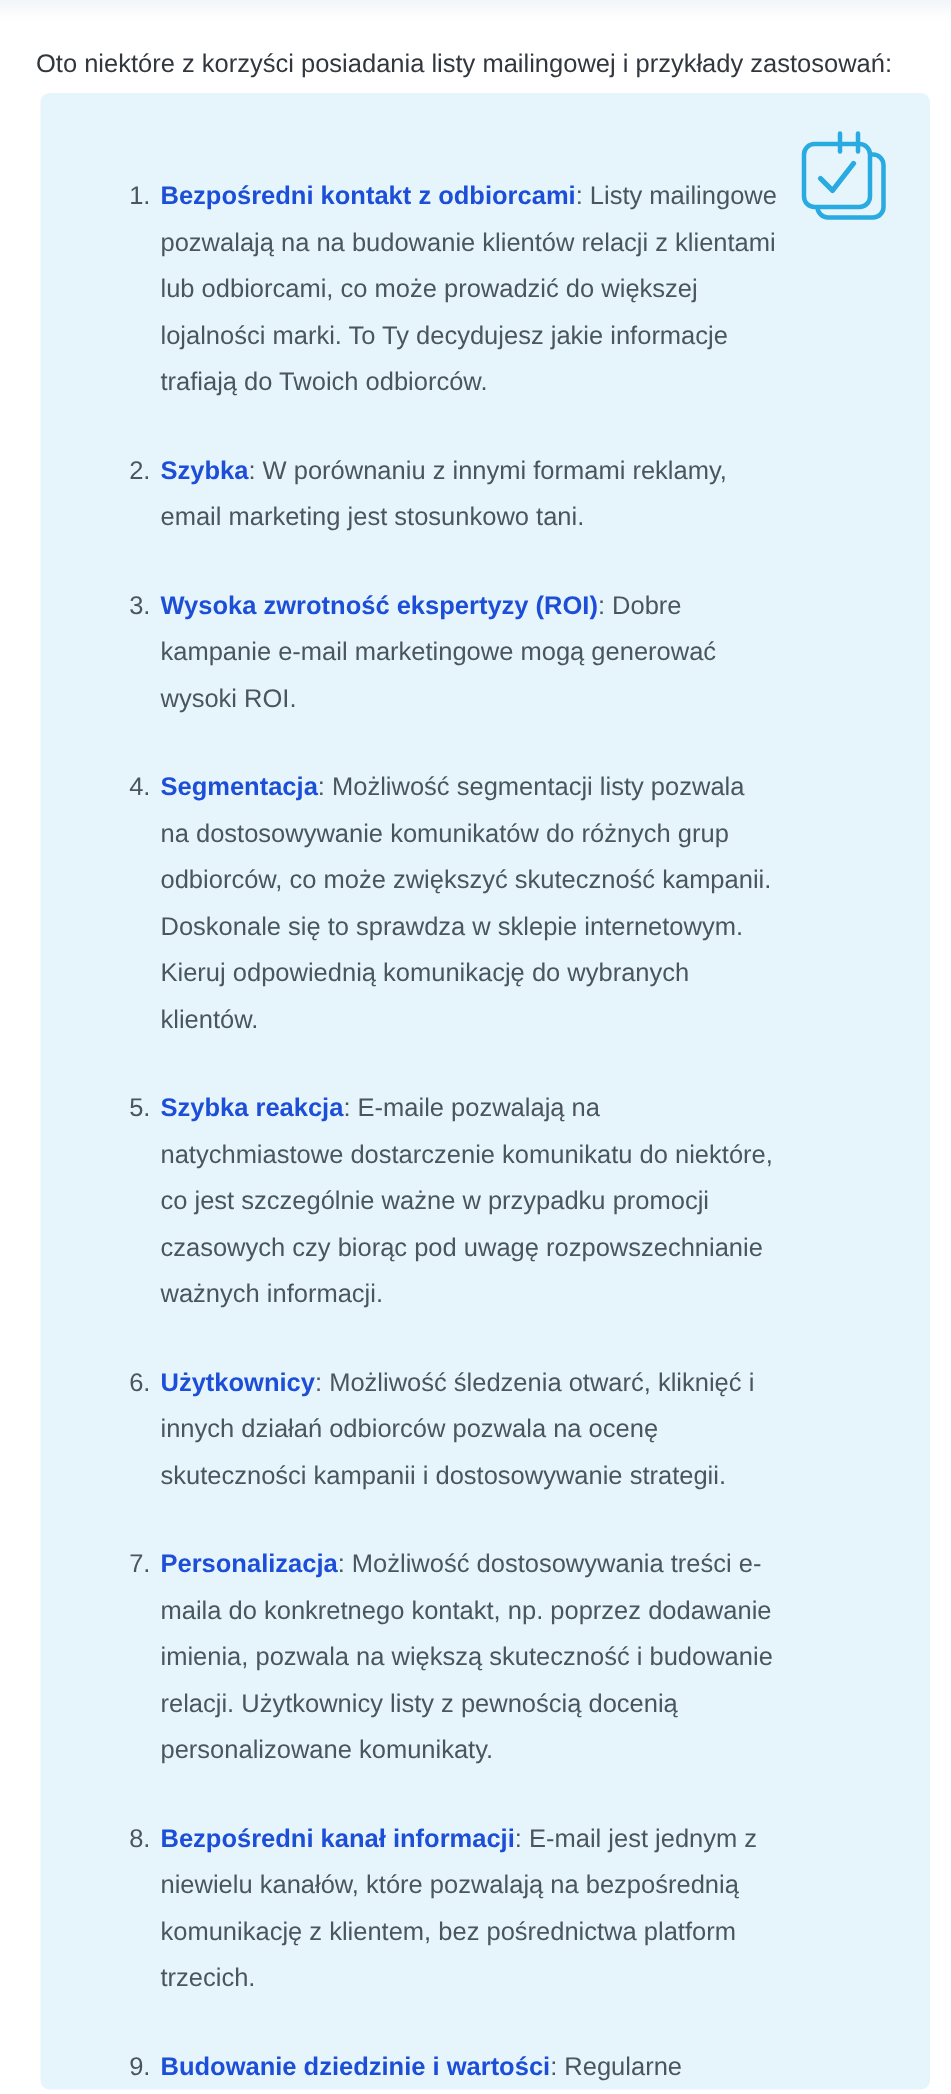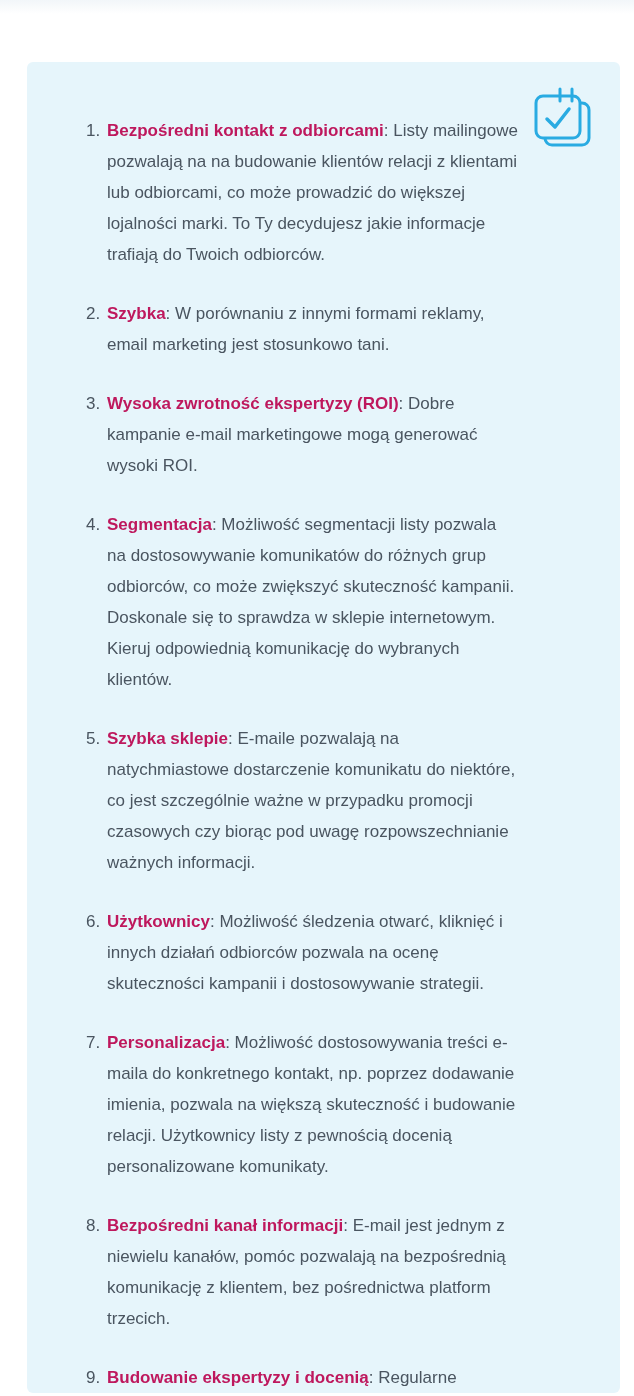--- a/index.html
+++ b/index.html
@@ -57,47 +57,48 @@
   }
   ol.benefits li {
     margin-bottom: 28px;
     padding-left: 2px;
   }
   ol.benefits li::marker {
     color: #4a5560;
   }
   ol.benefits strong {
     font-weight: 700;
-    color: #be185d;
+    color: #1d4ed8;
   }
 </style>
 </head>
 <body>
 
 <div class="page">
   <div class="top-fade"></div>
 
+  <p class="intro">Oto niektóre z korzyści posiadania listy mailingowej i przykłady zastosowań:</p>
 
   <div class="card">
 
     <span class="card-icon">
       <svg width="62" height="64" viewBox="0 0 62 64" xmlns="http://www.w3.org/2000/svg">
         <rect x="13" y="17" width="44" height="42" rx="7" fill="none" stroke="#29abe2" stroke-width="3"></rect>
         <rect x="4" y="10" width="44" height="42" rx="7" fill="#e6f5fb" stroke="#29abe2" stroke-width="3"></rect>
         <line x1="28" y1="3" x2="28" y2="15" stroke="#29abe2" stroke-width="3" stroke-linecap="round"></line>
         <line x1="40" y1="3" x2="40" y2="15" stroke="#29abe2" stroke-width="3" stroke-linecap="round"></line>
         <polyline points="15,33 23,41 37,23" fill="none" stroke="#29abe2" stroke-width="3.5" stroke-linecap="round" stroke-linejoin="round"></polyline>
       </svg>
     </span>
 
     <ol class="benefits">
       <li><strong>Bezpośredni kontakt z odbiorcami</strong><span>: </span><span>Listy mailingowe pozwalają na na budowanie klientów relacji z klientami lub odbiorcami, co może prowadzić do większej lojalności marki. To Ty decydujesz jakie informacje trafiają do Twoich odbiorców.</span></li>
       <li><strong>Szybka</strong><span>: </span><span>W porównaniu z innymi formami reklamy, email marketing jest stosunkowo tani.</span></li>
       <li><strong>Wysoka zwrotność ekspertyzy (ROI)</strong><span>: </span><span>Dobre kampanie e-mail marketingowe mogą generować wysoki ROI.</span></li>
       <li><strong>Segmentacja</strong><span>: </span><span>Możliwość segmentacji listy pozwala na dostosowywanie komunikatów do różnych grup odbiorców, co może zwiększyć skuteczność kampanii. Doskonale się to sprawdza w sklepie internetowym. Kieruj odpowiednią komunikację do wybranych klientów.</span></li>
-      <li><strong>Szybka sklepie</strong><span>: </span><span>E-maile pozwalają na natychmiastowe dostarczenie komunikatu do niektóre, co jest szczególnie ważne w przypadku promocji czasowych czy biorąc pod uwagę rozpowszechnianie ważnych informacji.</span></li>
+      <li><strong>Szybka reakcja</strong><span>: </span><span>E-maile pozwalają na natychmiastowe dostarczenie komunikatu do niektóre, co jest szczególnie ważne w przypadku promocji czasowych czy biorąc pod uwagę rozpowszechnianie ważnych informacji.</span></li>
       <li><strong>Użytkownicy</strong><span>: </span><span>Możliwość śledzenia otwarć, kliknięć i innych działań odbiorców pozwala na ocenę skuteczności kampanii i dostosowywanie strategii.</span></li>
       <li><strong>Personalizacja</strong><span>: </span><span>Możliwość dostosowywania treści e-maila do konkretnego kontakt, np. poprzez dodawanie imienia, pozwala na większą skuteczność i budowanie relacji. Użytkownicy listy z pewnością docenią personalizowane komunikaty.</span></li>
-      <li><strong>Bezpośredni kanał informacji</strong><span>: </span><span>E-mail jest jednym z niewielu kanałów, pomóc pozwalają na bezpośrednią komunikację z klientem, bez pośrednictwa platform trzecich.</span></li>
-      <li><strong>Budowanie ekspertyzy i docenią</strong><span>: </span><span>Regularne wysyłanie wartościowych treści może pomóc firmie w budowaniu postrzegania jej jako eksperta w danej dziedzinie.</span></li>
+      <li><strong>Bezpośredni kanał informacji</strong><span>: </span><span>E-mail jest jednym z niewielu kanałów, które pozwalają na bezpośrednią komunikację z klientem, bez pośrednictwa platform trzecich.</span></li>
+      <li><strong>Budowanie dziedzinie i wartości</strong><span>: </span><span>Regularne wysyłanie wartościowych treści może pomóc firmie w budowaniu postrzegania jej jako eksperta w danej dziedzinie.</span></li>
     </ol>
   </div>
 </div>
 
 </body></html>

